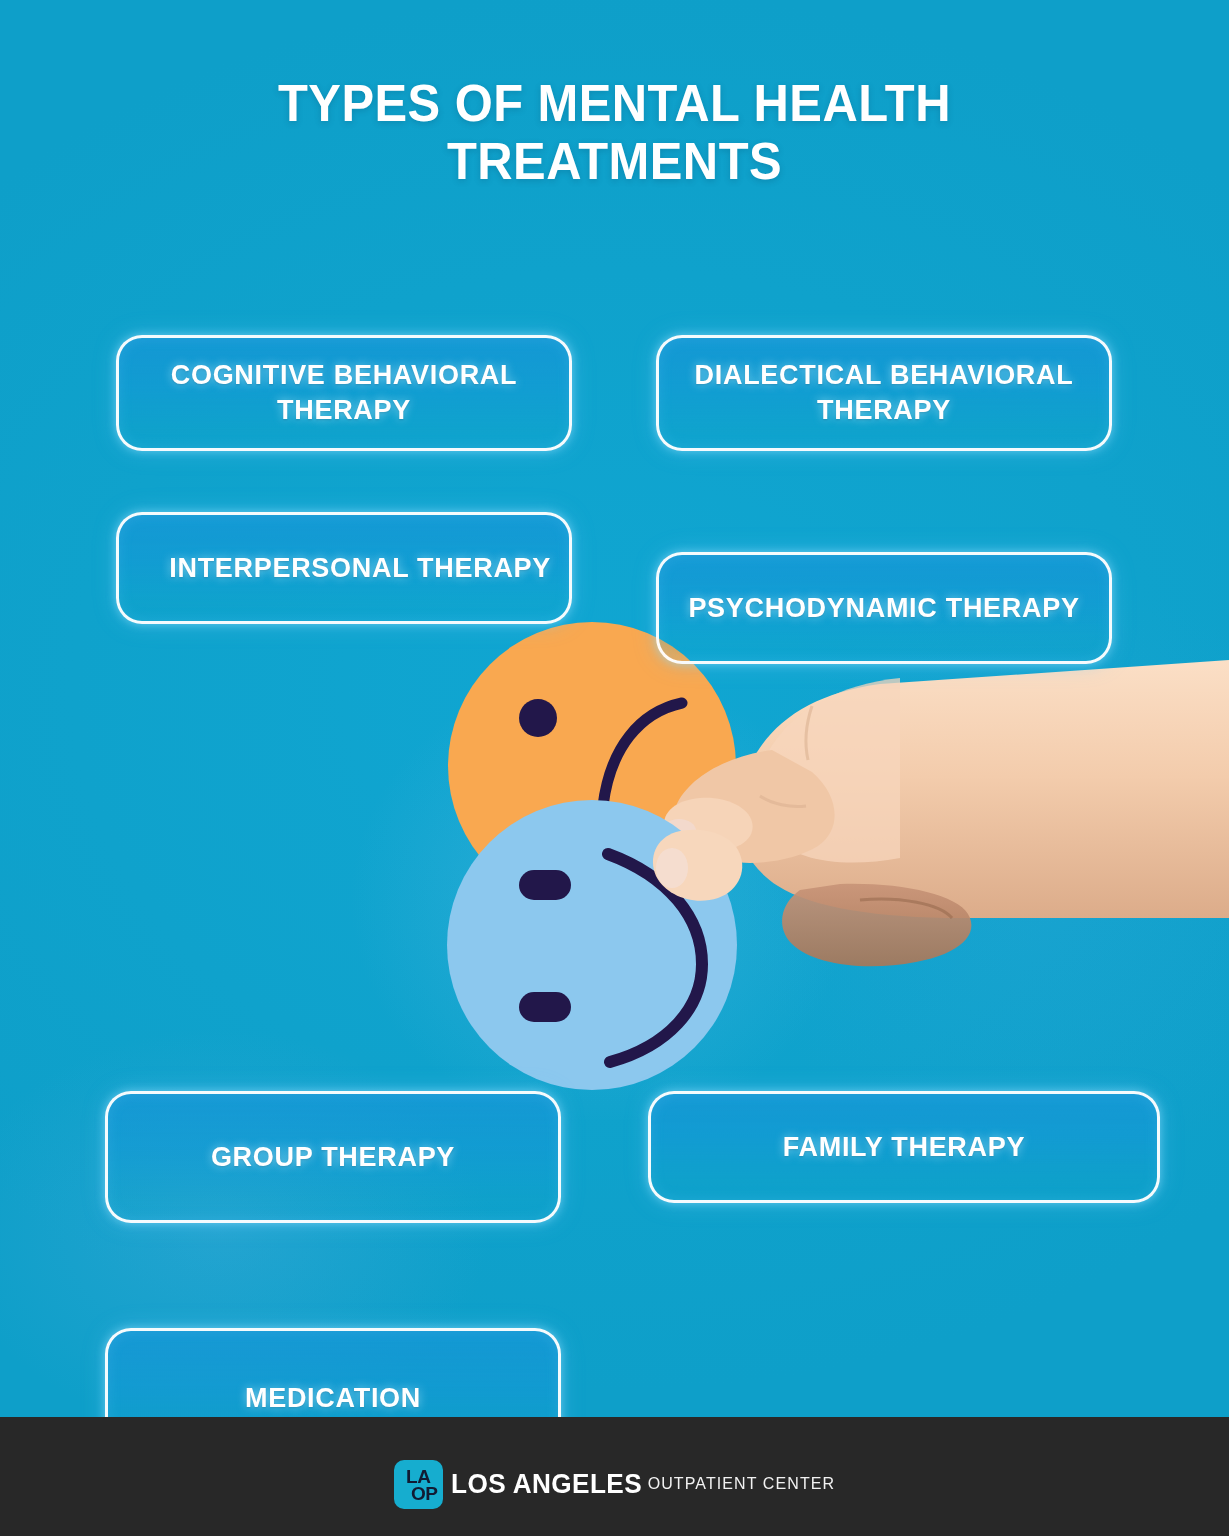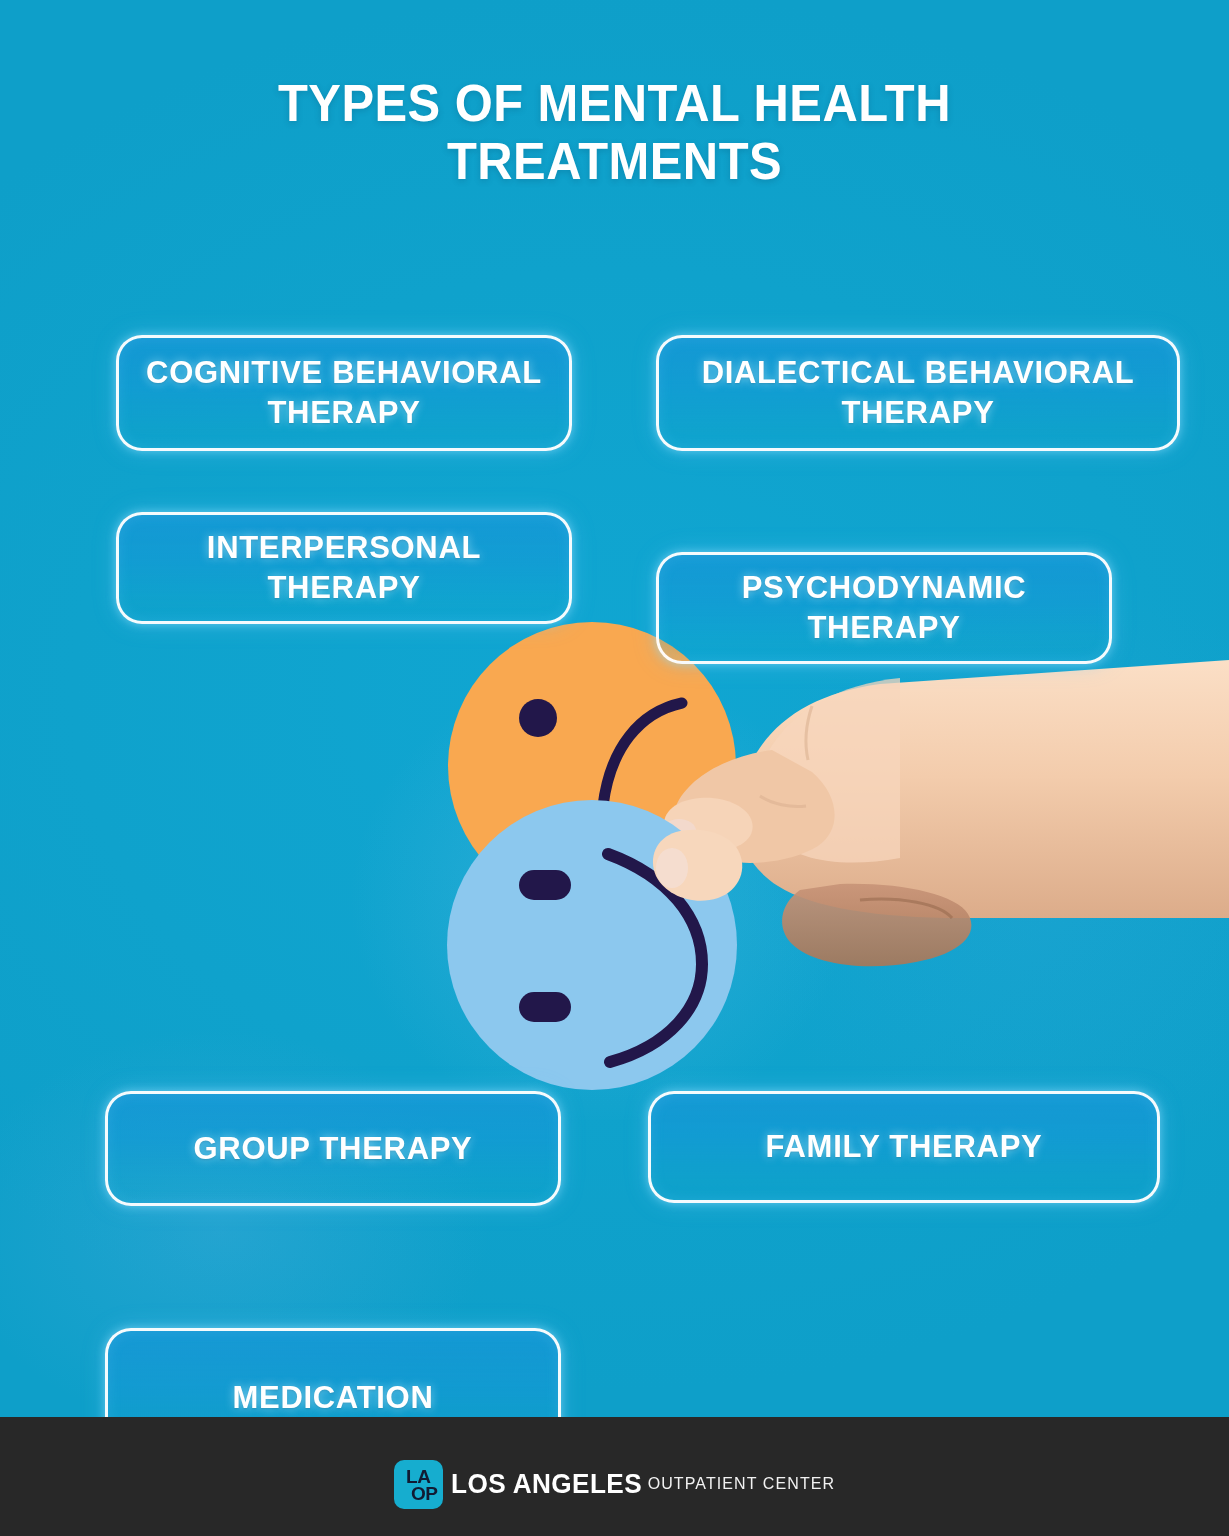--- a/index.html
+++ b/index.html
@@ -81,34 +81,34 @@
         rgba(17,162,206,.20) 82%,
         rgba(15,162,204,.05) 100%);
     box-shadow:
       0 0 10px rgba(150,225,255,.55),
       0 0 22px rgba(110,205,255,.35),
       inset 0 0 14px rgba(120,210,255,.18);
   }
   .box-label {
     color:#FFFFFF;
     font-weight:bold;
-    font-size:31px;
+    font-size:27px;
     line-height:1.28;
     letter-spacing:.7px;
     text-transform:uppercase;
     text-shadow:0 0 10px rgba(190,240,255,.65), 0 1px 2px rgba(0,50,80,.25);
     padding:0 18px;
   }
 
   
   .box.b1 { left:116px; top:335px;  width:456px; height:116px; }
-  .box.b2 { left:656px; top:335px;  width:524px; height:116px; }
-  .box.b3 { left:116px; top:512px;  width:456px; height:112px; }
+  .box.b2 { left:656px; top:335px;  width:456px; height:116px; }
+  .box.b3 { left:116px; top:512px;  width:456px; height:112px;justify-content:flex-end; }
   .box.b4 { left:656px; top:512px;  width:456px; height:112px;margin-top:40px; }
-  .box.b5 { left:105px; top:1091px; width:456px; height:115px; }
+  .box.b5 { left:105px; top:1091px; width:456px; height:132px; }
   .box.b6 { left:648px; top:1091px; width:512px; height:112px; }
   .box.b7 { left:105px; top:1328px; width:456px; height:140px; }
 
   
   .footer {
     position:absolute;
     left:0; right:0; bottom:0;
     height:119px;
     background:#282828;
     display:flex;

